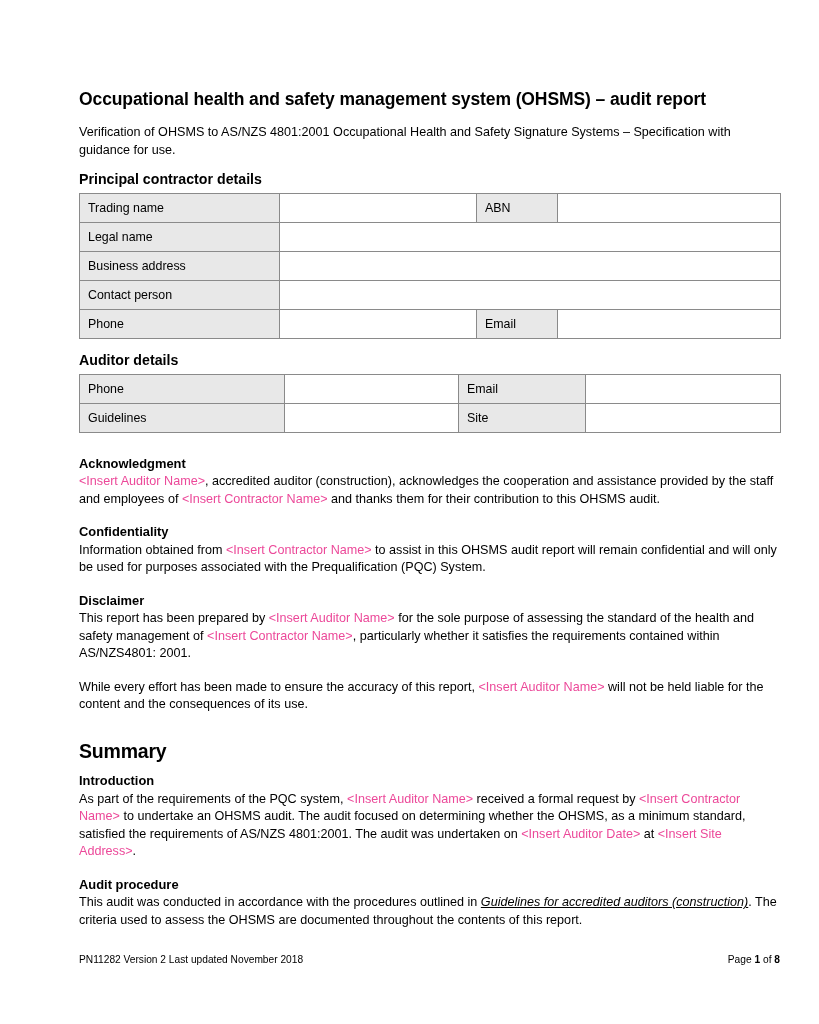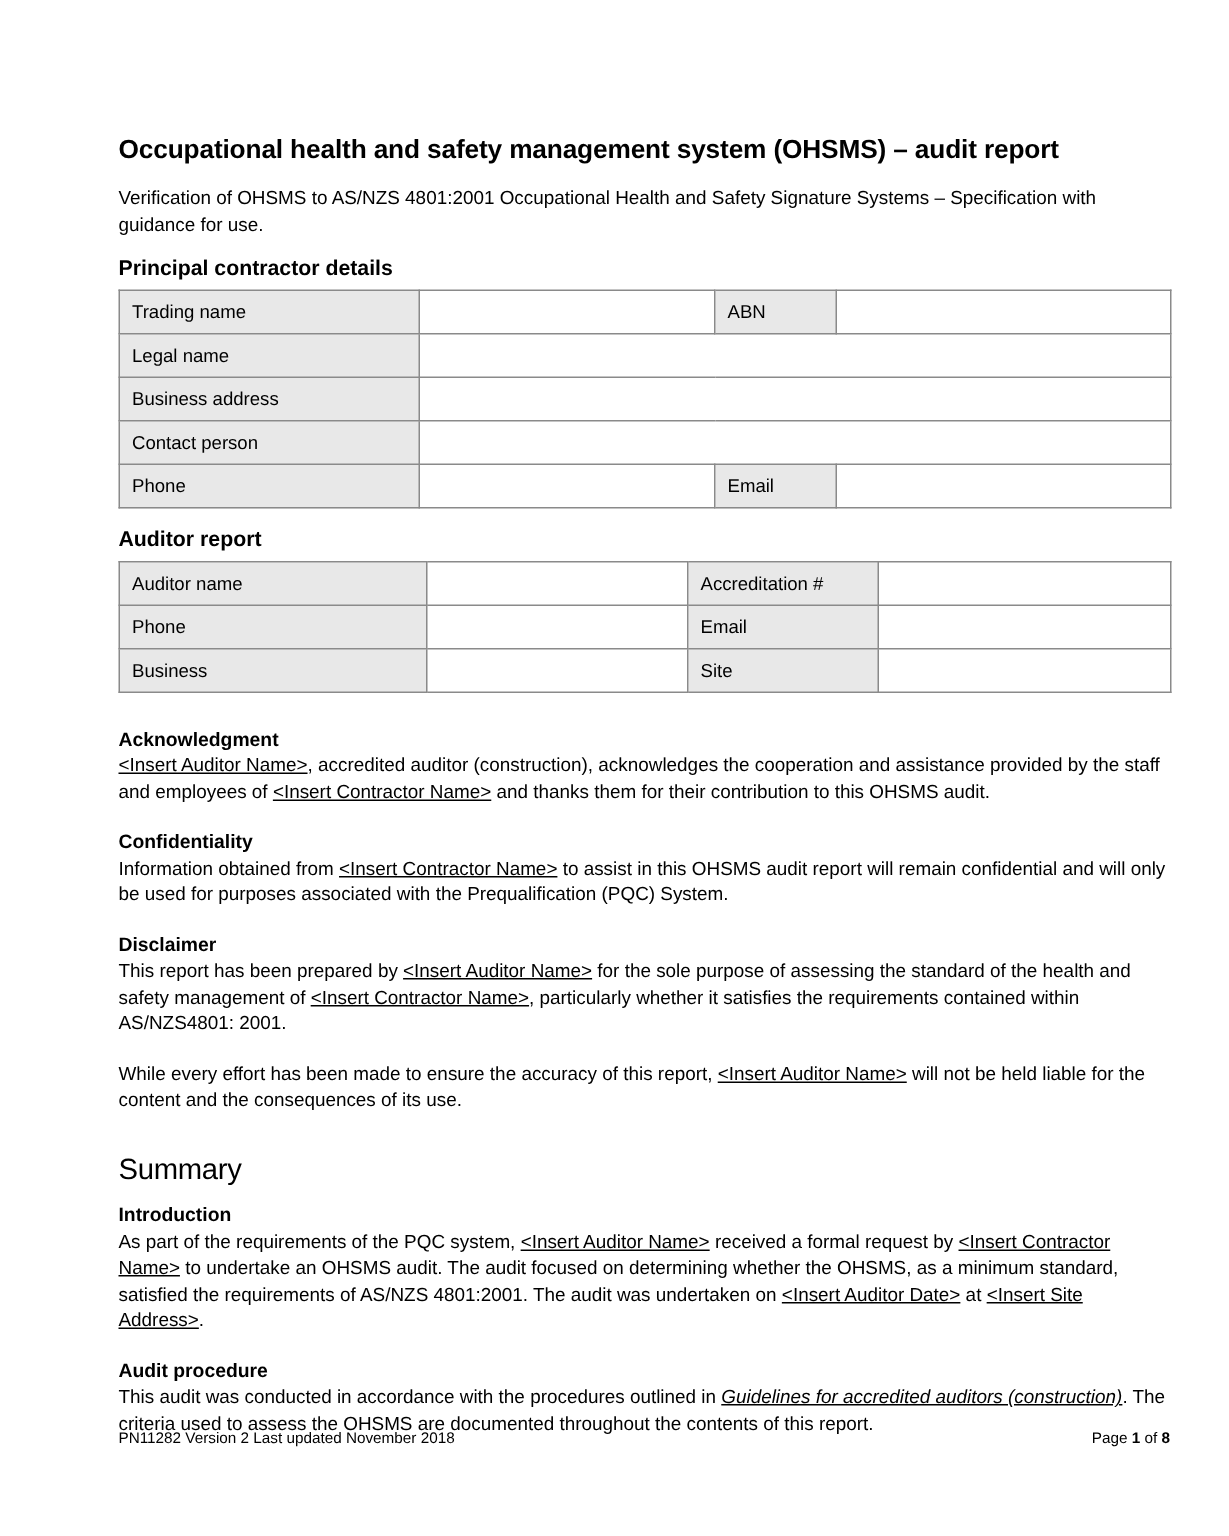--- a/index.html
+++ b/index.html
@@ -44,42 +44,42 @@
     margin: 0 0 12px 0;
   }
   .section-title {
     font-size: 14.2px;
     font-weight: bold;
     margin: 0 0 5px 0;
     line-height: 1.2;
   }
   .big-heading {
     font-size: 19.5px;
-    font-weight: normal;
+    font-weight: bold;
     margin: 0 0 10px 0;
     line-height: 1.2;
     letter-spacing: -0.2px;
   }
   .sub-heading {
     font-size: 12.9px;
     font-weight: bold;
     margin: 0 0 1px 0;
     line-height: 1.25;
   }
   .body-para {
     font-size: 12.6px;
     line-height: 1.40;
     margin: 0;
   }
   .gap-sm { height: 11px; }
   .gap-md { height: 16px; }
   .gap-lg { height: 21px; }
   .gap-xl { height: 26px; }
 
-  .ph { color: #000000; text-decoration: underline; }
+  .ph { color: #ec4899; }
   .ital { font-style: italic; text-decoration: underline; }
 
   
   table.form-table {
     border-collapse: collapse;
     width: 701px;
     table-layout: fixed;
     margin: 0 0 2px 0;
   }
   table.form-table td {
@@ -165,44 +165,38 @@
           <td class="lbl">Phone</td>
           <td></td>
           <td class="lbl">Email</td>
           <td></td>
         </tr>
       </tbody>
     </table>
 
     <div class="gap-sm"></div>
 
-    <h2 class="section-title">Auditor report</h2>
+    <h2 class="section-title">Auditor details</h2>
 
     <table class="form-table">
       <colgroup>
         <col style="width:205px">
         <col style="width:174px">
         <col style="width:127px">
         <col style="width:195px">
       </colgroup>
       <tbody>
         <tr>
-          <td class="lbl">Auditor name</td>
-          <td></td>
-          <td class="lbl">Accreditation #</td>
-          <td></td>
-        </tr>
-        <tr>
           <td class="lbl">Phone</td>
           <td></td>
           <td class="lbl">Email</td>
           <td></td>
         </tr>
         <tr>
-          <td class="lbl">Business</td>
+          <td class="lbl">Guidelines</td>
           <td></td>
           <td class="lbl">Site</td>
           <td></td>
         </tr>
       </tbody>
     </table>
 
     <div class="gap-lg"></div>
 
     <h3 class="sub-heading">Acknowledgment</h3>

